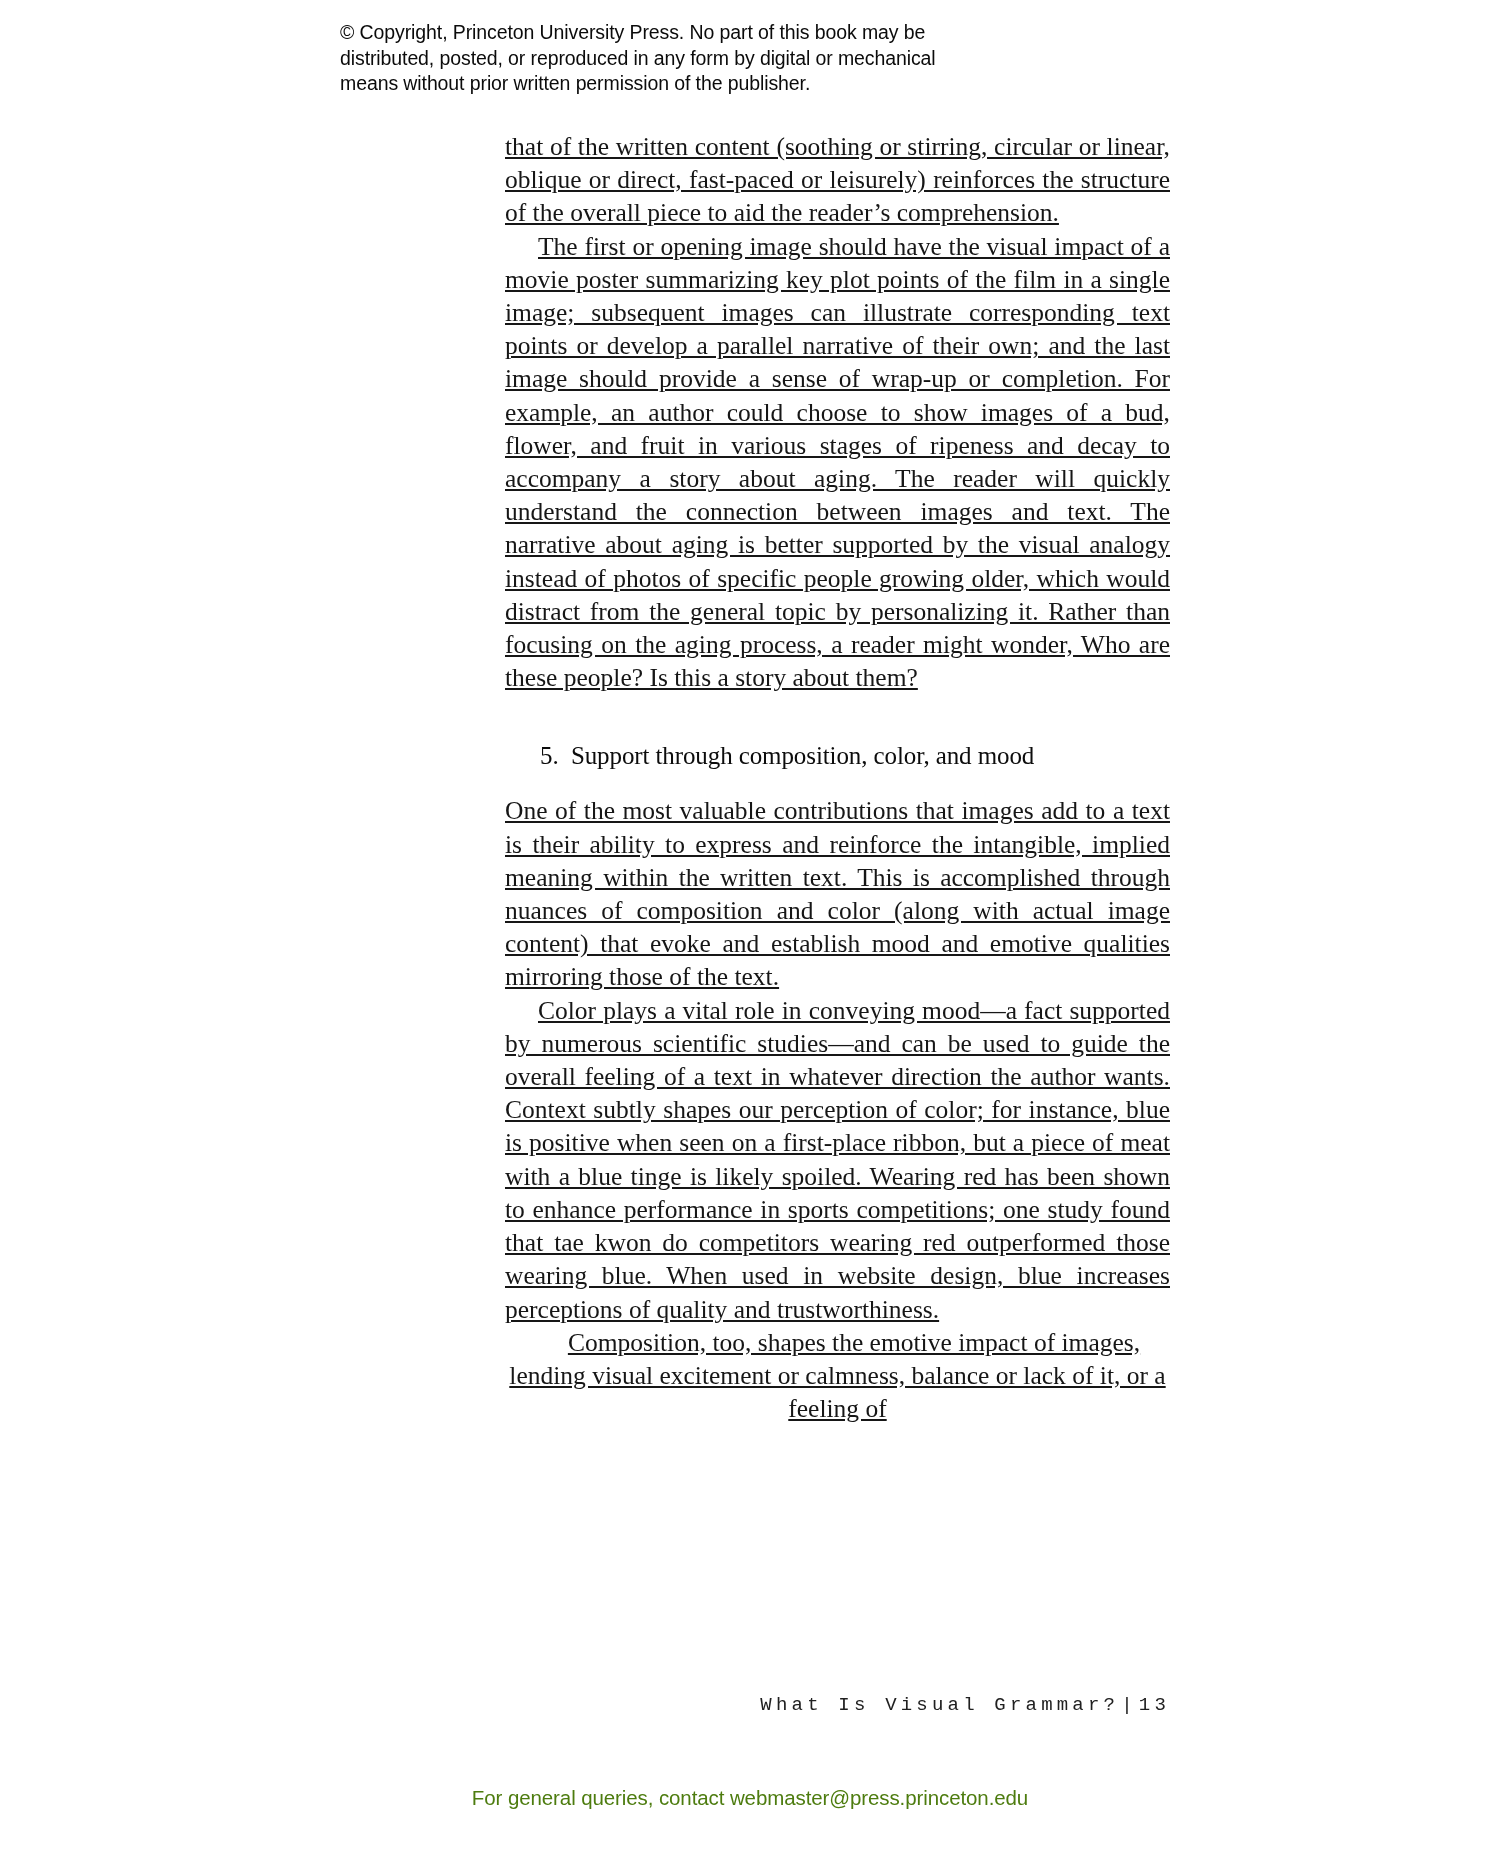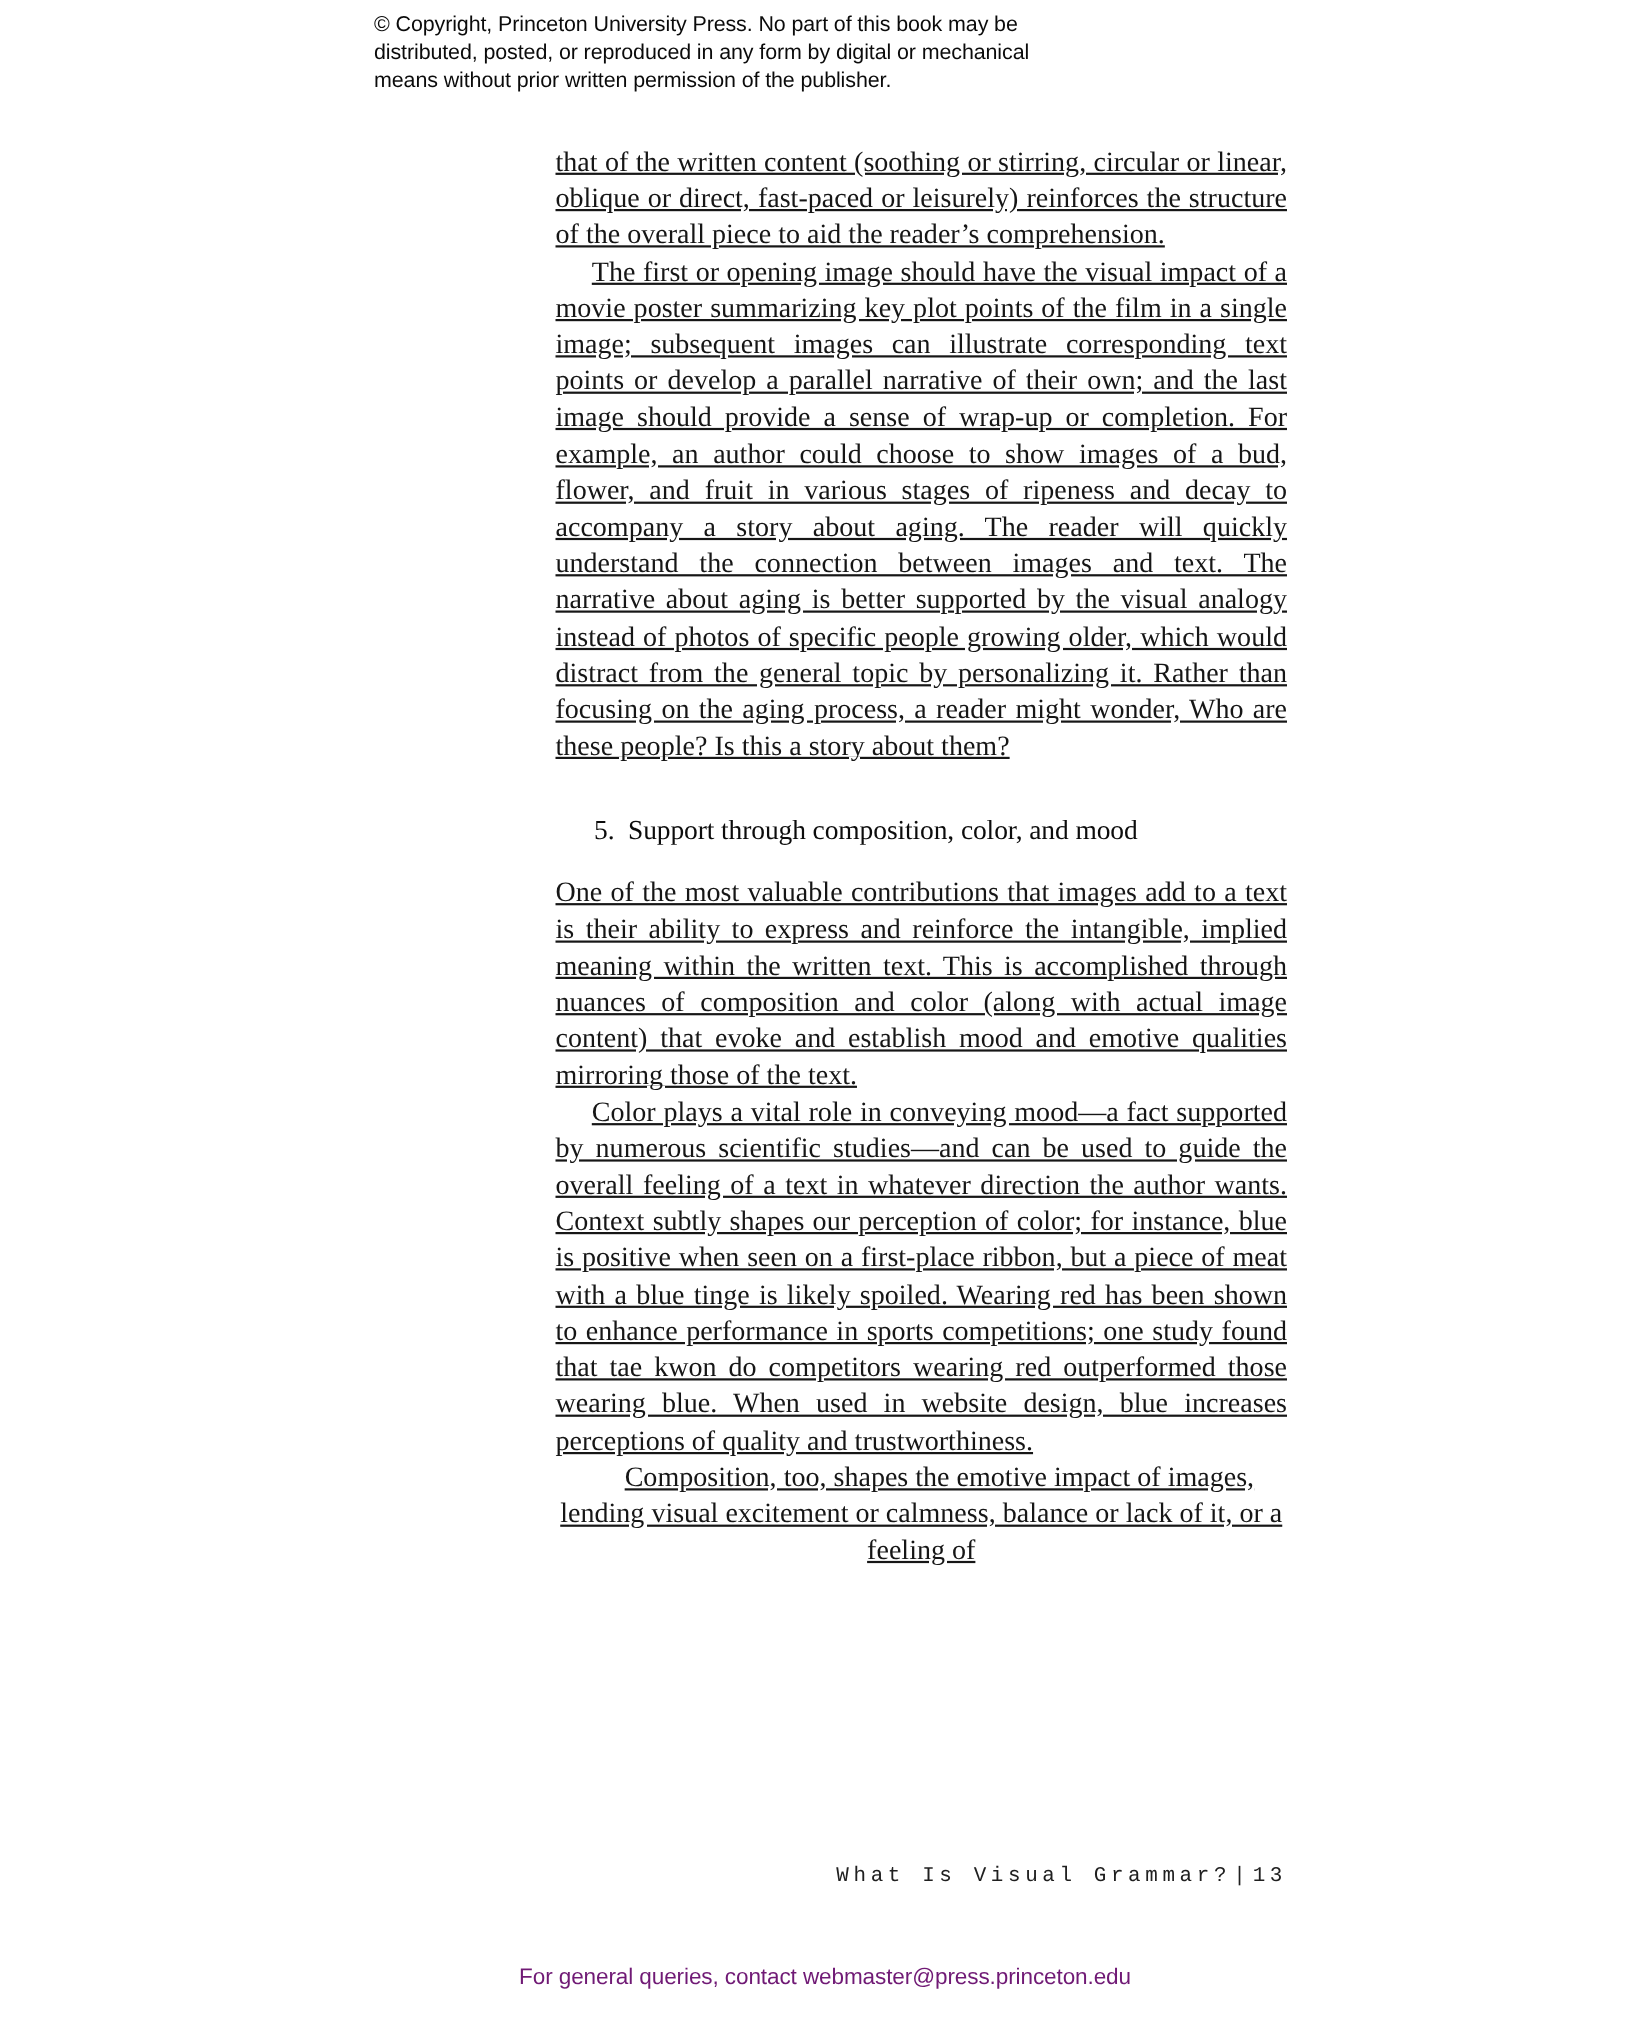--- a/index.html
+++ b/index.html
@@ -13,21 +13,21 @@
     position: relative;
     overflow: hidden;
     font-family: "Liberation Serif", serif;
     color: #111111;
   }
 
   
   .copyright-block {
     position: absolute;
     left: 340px;
-    top: 10px;
+    top: 20px;
     width: 620px;
     font-family: "Liberation Sans", sans-serif;
     font-size: 19.5px;
     line-height: 25.5px;
     color: #0b0b0b;
     letter-spacing: -0.1px;
   }
   .copyright-block .cline { display: block; white-space: nowrap; }
 
   
@@ -84,21 +84,21 @@
 
   
   .query-line {
     position: absolute;
     left: 0;
     top: 1786px;
     width: 1500px;
     text-align: center;
     font-family: "Liberation Sans", sans-serif;
     font-size: 20.5px;
-    color: #701a75;
+    color: #4d7c0f;
     letter-spacing: -0.1px;
   }
 </style>
 </head>
 <body>
 
 <div class="copyright-block">
   <span class="cline">© Copyright, Princeton University Press. No part of this book may be</span>
   <span class="cline">distributed, posted, or reproduced in any form by digital or mechanical</span>
   <span class="cline">means without prior written permission of the publisher.</span>

